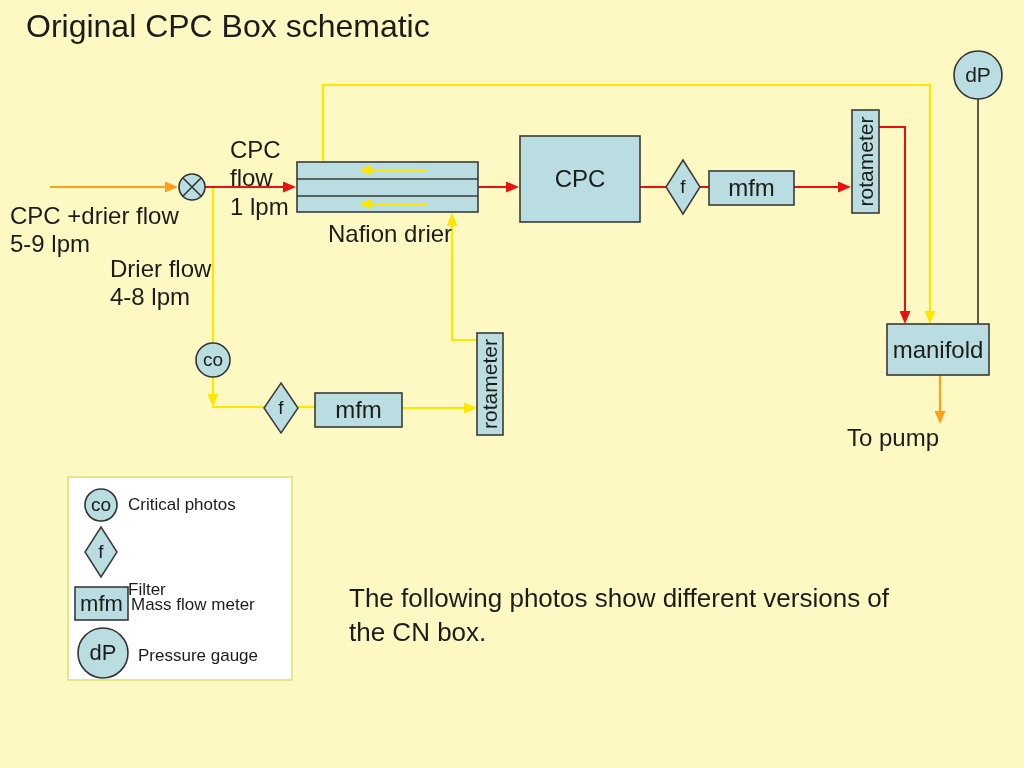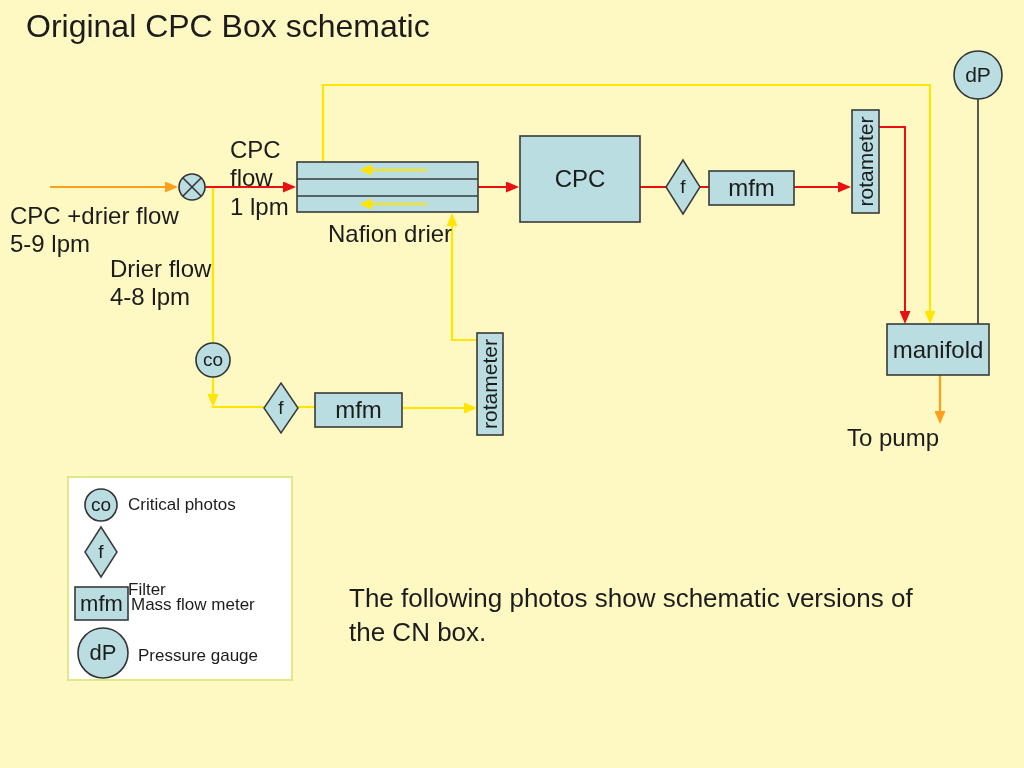--- a/index.html
+++ b/index.html
@@ -144,16 +144,16 @@
 
   <div class="center-box t-sym" style="left:85px; top:538px; width:32px; height:28px;">f</div>
   <div class="label t-legend" style="left:128px; top:544px;margin-top:36px;">Filter</div>
 
   <div class="center-box t-big" style="left:75px; top:587px; width:53px; height:33px; font-size:22px;">mfm</div>
   <div class="label t-legend" style="left:131px; top:595px;">Mass flow meter</div>
 
   <div class="center-box t-sym-lg" style="left:79px; top:639px; width:48px; height:28px; font-size:22px;">dP</div>
   <div class="label t-legend" style="left:138px; top:646px;">Pressure gauge</div>
 
-  <div class="label t-caption" style="left:349px; top:581px; width:620px;">The following photos show schematic versions of
+  <div class="label t-caption" style="left:349px; top:581px; width:620px;">The following photos show different versions of
 the CN box.</div>
 
 </div>
 
 </body></html>

